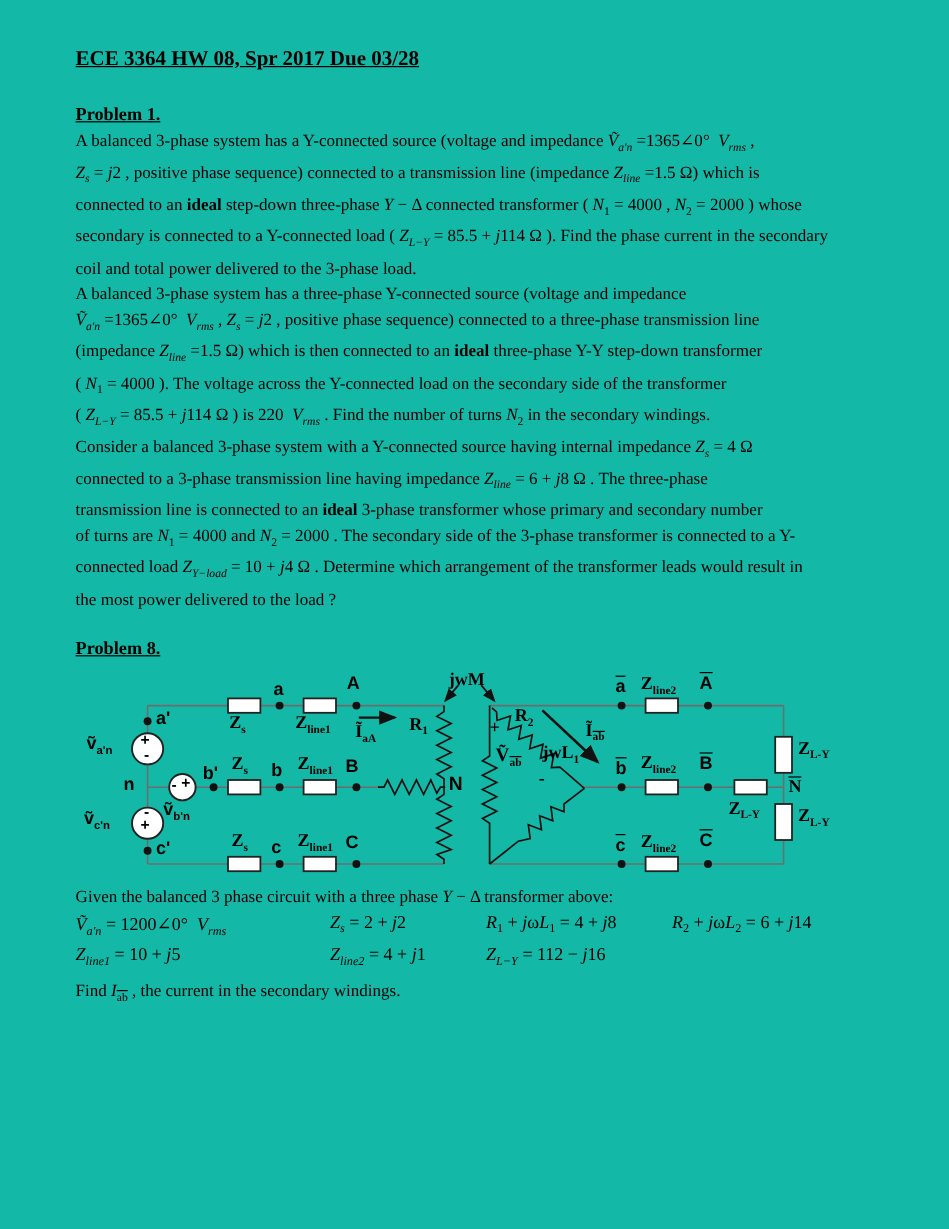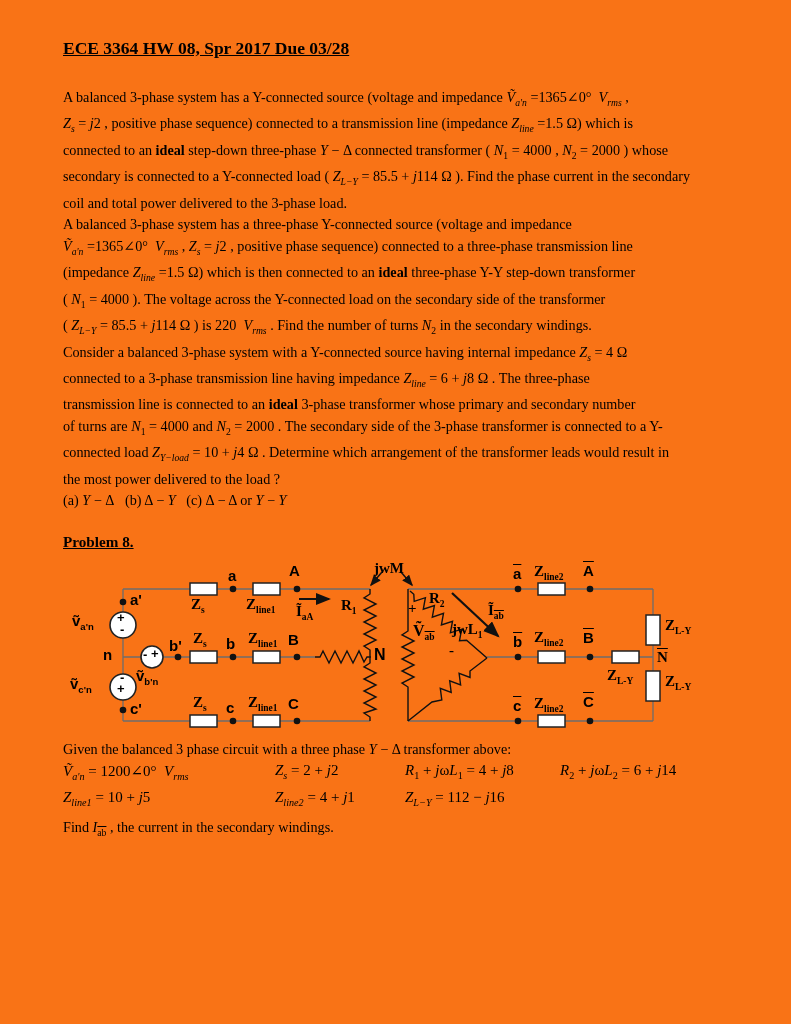--- a/index.html
+++ b/index.html
@@ -1,18 +1,18 @@
 <!DOCTYPE html>
 <html><head>
 <meta charset="utf-8">
 <style>
   html,body { margin:0; padding:0; background:#e8e8e8; }
   .page {
     position:relative; width:791px; height:1024px; margin:0 auto;
-    background:#f97316; color:#000;
+    background:#14b8a6; color:#000;
     font-family:"Liberation Serif","DejaVu Serif",serif;
     box-sizing:border-box; padding:38px 28px 0 63px; overflow:hidden;
   }
   h1 { font-size:17.5px; font-weight:bold; text-decoration:underline; margin:0 0 28px 0; }
   h2 { font-size:15.2px; font-weight:bold; text-decoration:underline; margin:21px 0 3px 0; }
   p.body { font-size:14.2px; line-height:21.6px; margin:0; }
   p.body sub, .eq sub { font-size:0.68em; }
   i sub { }
 
   
@@ -32,30 +32,30 @@
   .find { margin-top:3px; }
 </style>
 </head>
 <body>
 
 <div class="page">
 
   <h1>ECE 3364 HW 08, Spr 2017 Due 03/28</h1>
 
   <section>
+    <h2>Problem 1.</h2>
     <p class="body">A balanced 3-phase system has a Y-connected source (voltage and impedance <i>Ṽ</i><sub><i>a'n</i></sub> =1365∠0°&nbsp;&nbsp;<i>V<sub>rms</sub></i> ,<br><i>Z<sub>s</sub></i> = <i>j</i>2 , positive phase sequence) connected to a transmission line (impedance <i>Z<sub>line</sub></i> =1.5 Ω) which is<br>connected to an <b>ideal</b> step-down three-phase <i>Y</i> − Δ connected transformer ( <i>N</i><sub>1</sub> = 4000 , <i>N</i><sub>2</sub> = 2000 ) whose<br>secondary is connected to a Y-connected load ( <i>Z<sub>L−Y</sub></i> = 85.5 + <i>j</i>114 Ω ). Find the phase current in the secondary<br>coil and total power delivered to the 3-phase load.</p>
   </section>
 
   <section>
     <p class="body">A balanced 3-phase system has a three-phase Y-connected source (voltage and impedance<br><i>Ṽ</i><sub><i>a'n</i></sub> =1365∠0°&nbsp;&nbsp;<i>V<sub>rms</sub></i> , <i>Z<sub>s</sub></i> = <i>j</i>2 , positive phase sequence) connected to a three-phase transmission line<br>(impedance <i>Z<sub>line</sub></i> =1.5 Ω) which is then connected to an <b>ideal</b> three-phase Y-Y step-down transformer<br>( <i>N</i><sub>1</sub> = 4000 ). The voltage across the Y-connected load on the secondary side of the transformer<br>( <i>Z<sub>L−Y</sub></i> = 85.5 + <i>j</i>114 Ω ) is 220&nbsp;&nbsp;<i>V<sub>rms</sub></i> . Find the number of turns <i>N</i><sub>2</sub> in the secondary windings.</p>
   </section>
 
   <section>
     <p class="body">Consider a balanced 3-phase system with a Y-connected source having internal impedance <i>Z<sub>s</sub></i> = 4 Ω<br>connected to a 3-phase transmission line having impedance <i>Z<sub>line</sub></i> = 6 + <i>j</i>8 Ω . The three-phase<br>transmission line is connected to an <b>ideal</b> 3-phase transformer whose primary and secondary number<br>of turns are <i>N</i><sub>1</sub> = 4000 and <i>N</i><sub>2</sub> = 2000 . The secondary side of the 3-phase transformer is connected to a Y-<br>connected load <i>Z<sub>Y−load</sub></i> = 10 + <i>j</i>4 Ω . Determine which arrangement of the transformer leads would result in<br>the most power delivered to the load ?</p>
-    <p class="body">(a) <i>Y</i> − Δ&nbsp;&nbsp;&nbsp;(b) Δ − <i>Y</i>&nbsp;&nbsp;&nbsp;(c) Δ − Δ or <i>Y</i> − <i>Y</i></p>
   </section>
 
   <section>
     <h2>Problem 8.</h2>
 
     <div class="circuit">
       <svg width="791" height="178" viewBox="0 0 791 178">
         <defs>
           <marker id="ah" markerWidth="9" markerHeight="8" refX="6.5" refY="3" orient="auto">
             <path d="M0,0 L7.5,3 L0,6 z" fill="#111"></path>

